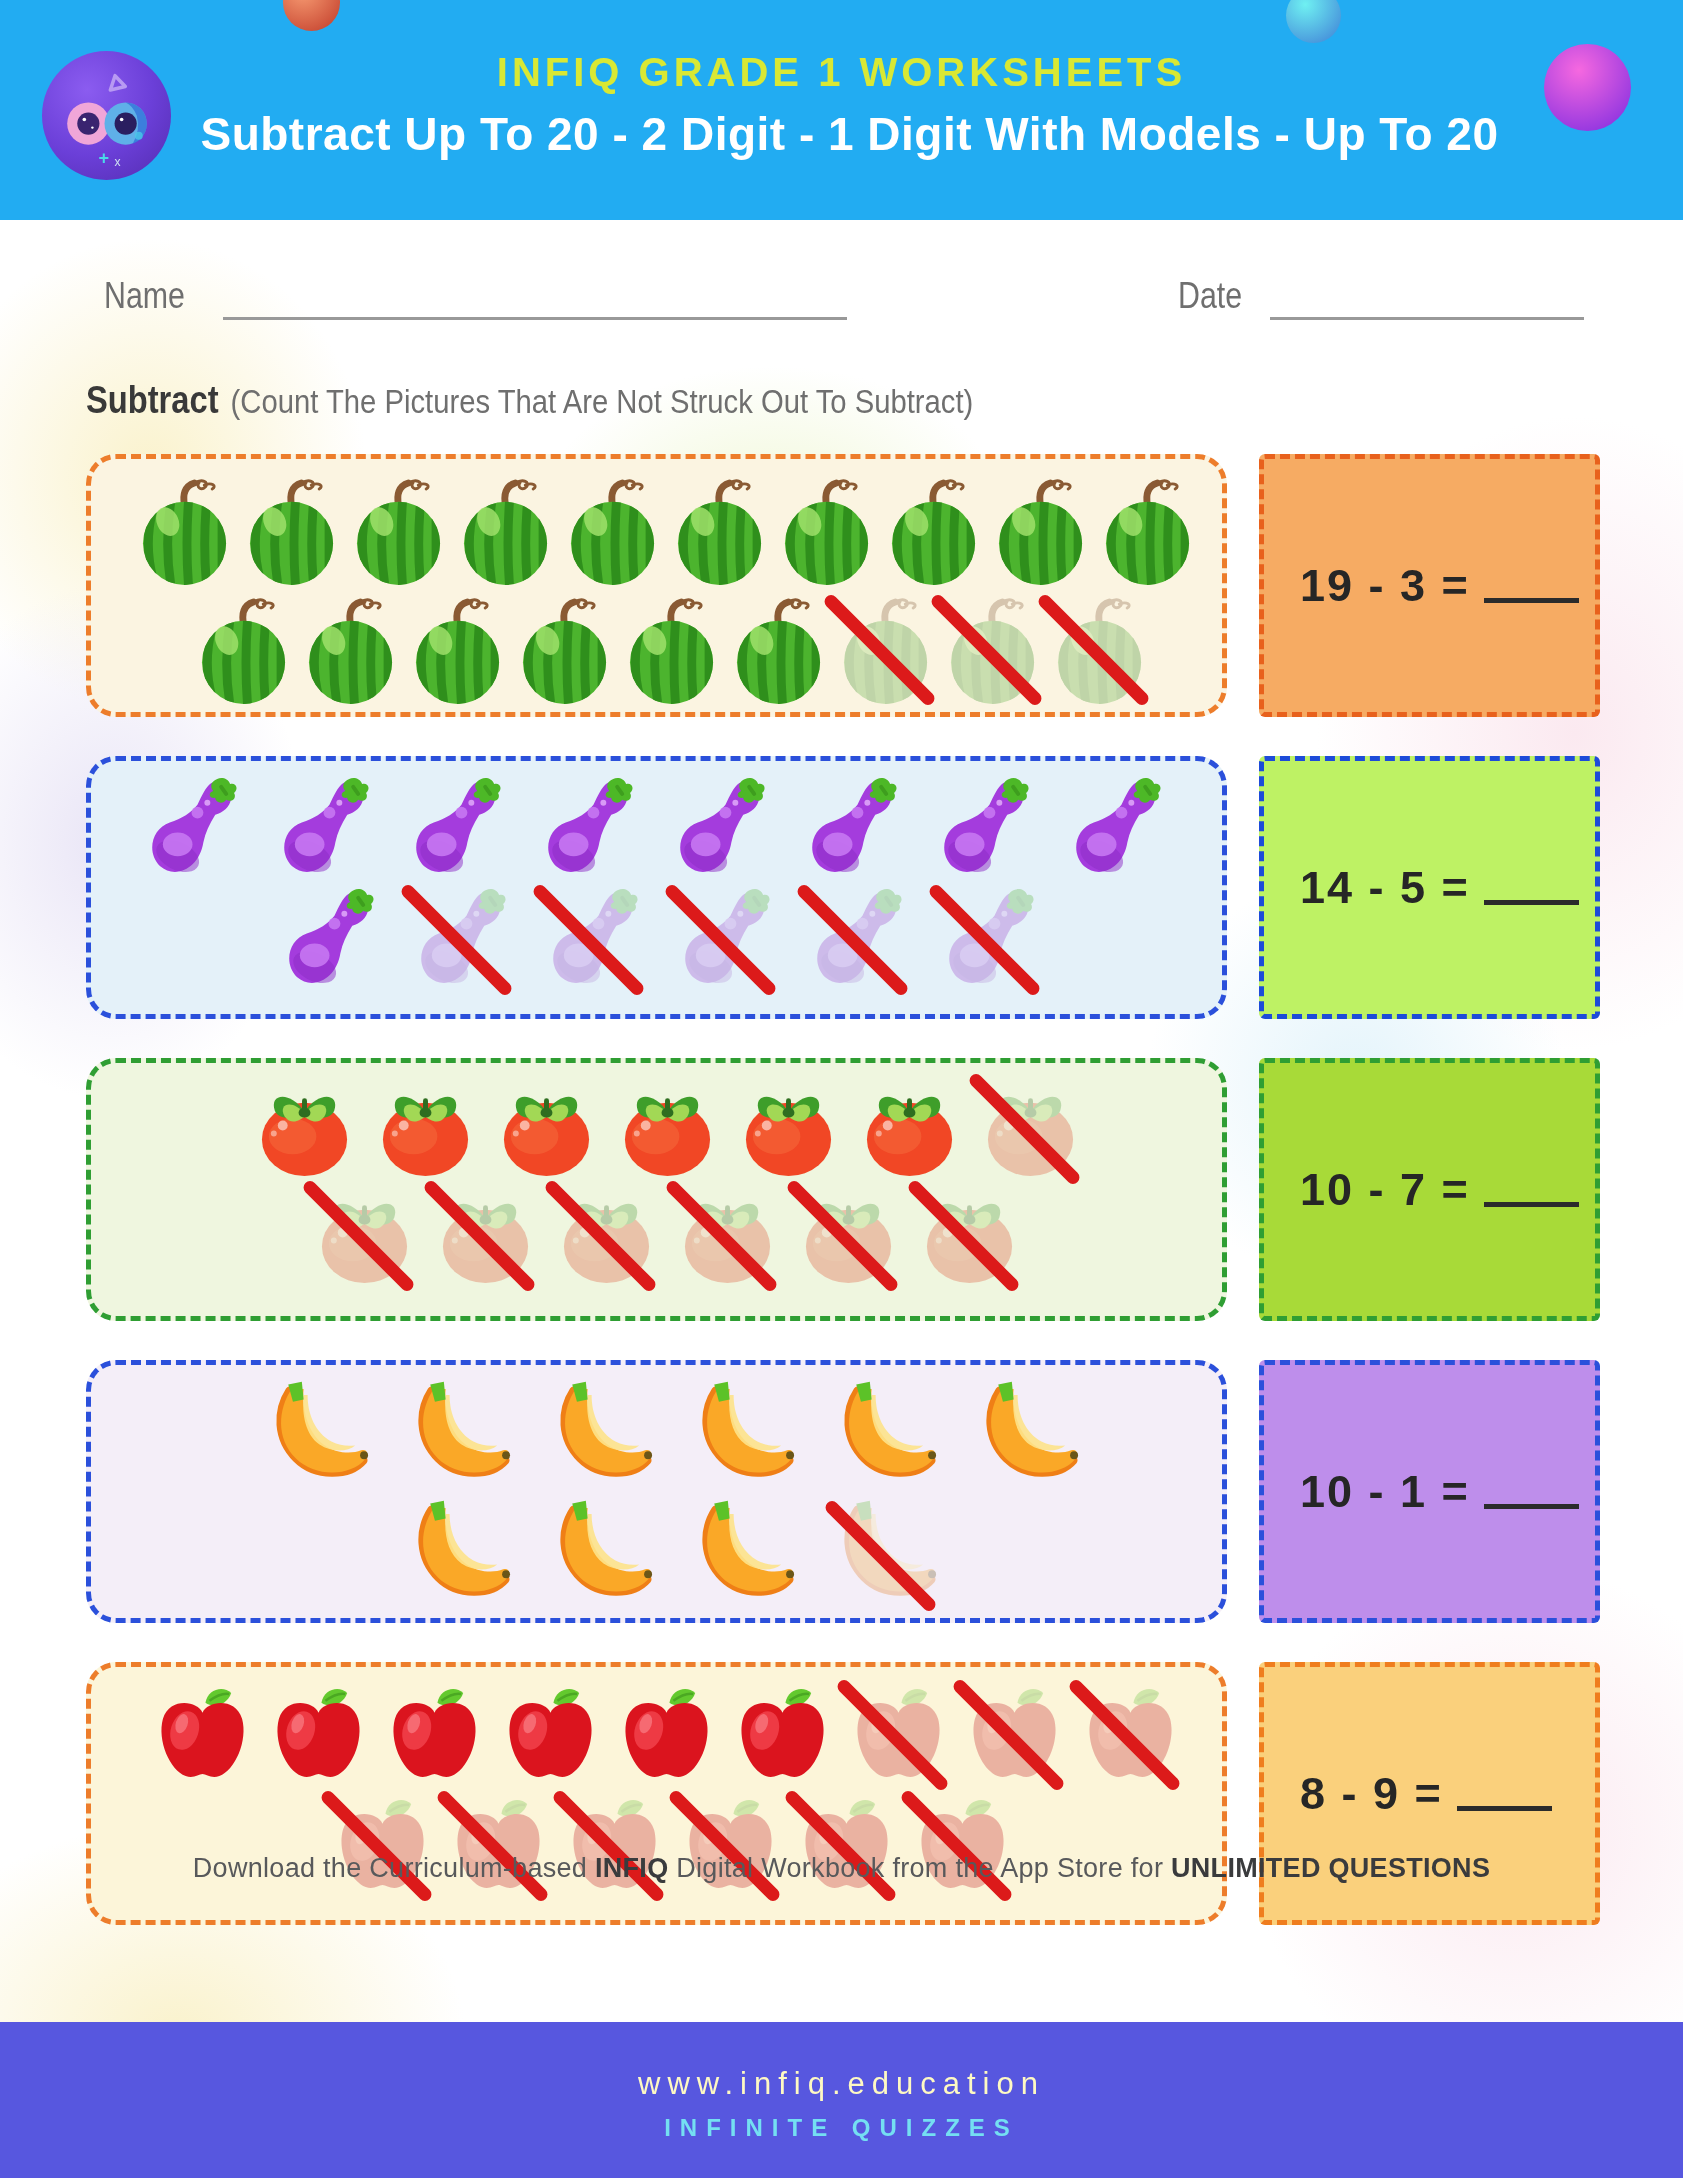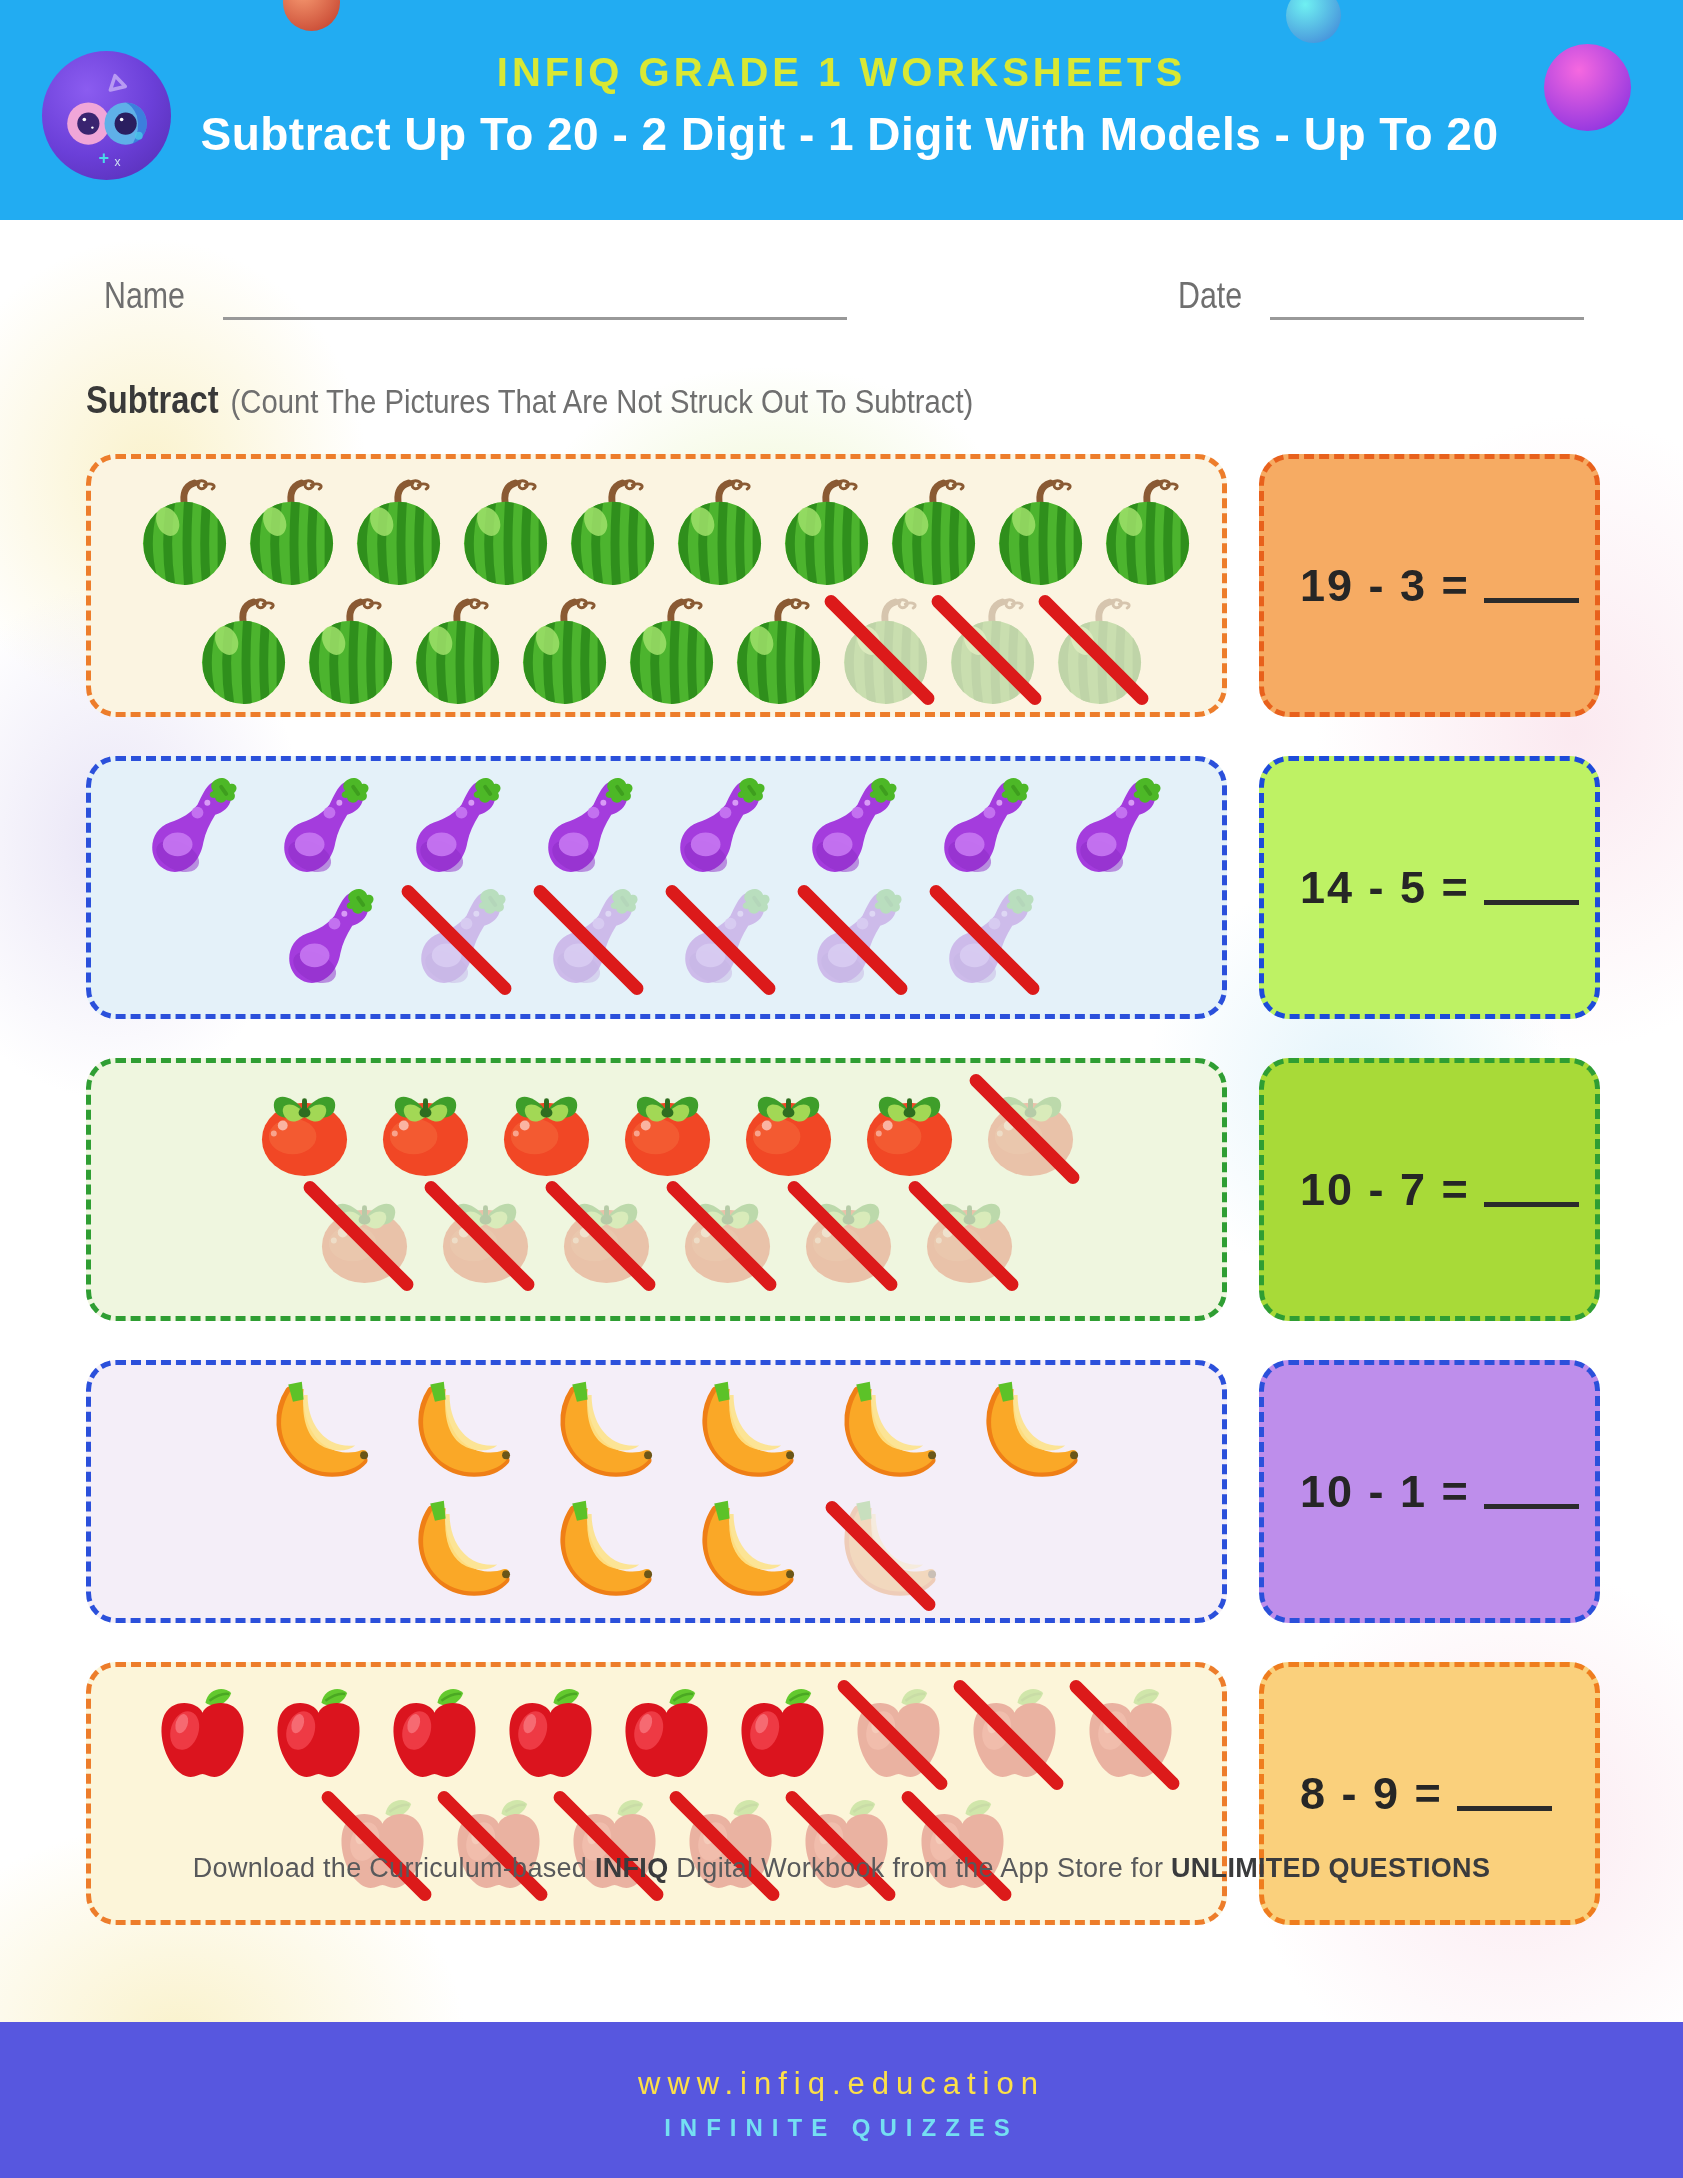--- a/index.html
+++ b/index.html
@@ -41,41 +41,41 @@
   .instr-note{font-size:34px;color:#6F6F6F;margin-left:14px;}
 
   
   #rows{position:absolute;left:86px;top:454px;width:1514px;}
   .problem-row{display:flex;gap:32px;margin-bottom:39px;height:263px;}
   .picture-box{box-sizing:border-box;width:1141px;height:263px;border:5px dashed #ED7D2B;
                border-radius:30px;padding-top:16px;position:relative;}
   .fruit-line{display:flex;align-items:flex-start;}
   .fruit-line.line2{margin-top:8px;}
   .answer-box{box-sizing:border-box;width:341px;height:263px;border:5px dashed #E8611C;
-              border-radius:30px;display:flex;align-items:center;padding-left:36px;}
+              border-radius:6px;display:flex;align-items:center;padding-left:36px;}
   .equation{font-size:45px;font-weight:bold;color:#262626;letter-spacing:2px;white-space:nowrap;}
   .answer-line{display:inline-block;width:95px;border-bottom:5px solid #2B2B2B;margin-left:14px;transform:translateY(15px);}
 
   .fruit{position:relative;display:inline-block;flex:0 0 auto;}
   .fruit svg.fsvg{width:100%;height:100%;display:block;}
   .fruit-watermelon{width:87px;height:111px;}
   .fruit-eggplant{width:91px;height:103px;}
   .fruit-persimmon{width:104px;height:99px;}
   .fruit-banana{width:109px;height:111px;}
   .fruit-apple{width:93px;height:103px;}
   .struck svg.fsvg{opacity:.3;filter:saturate(.85);}
   .strike{position:absolute;left:50%;top:50%;width:13px;height:150px;margin-left:-13px;margin-top:-75px;
           background:#DC1A1A;border-radius:8px;transform:rotate(-45deg);}
 
   
   .download-line{position:absolute;left:0;top:1853px;width:1683px;text-align:center;
                  font-size:27px;color:#58595B;letter-spacing:0.3px;}
   .download-line b{color:#3A3B3D;}
   .footer-bar{position:absolute;left:0;top:2022px;width:1683px;height:156px;background:#5757DF;text-align:center;}
-  .website{margin-top:44px;font-size:31px;color:#fde047;letter-spacing:7px;}
+  .website{margin-top:44px;font-size:31px;color:#fef9c3;letter-spacing:7px;}
   .tagline{margin-top:12px;font-size:24px;color:#74DFF2;letter-spacing:9px;font-weight:bold;}
 </style>
 </head>
 <body>
 
 <svg width="0" height="0" style="position:absolute" aria-hidden="true">
 <defs>
   <radialGradient id="logoGrad" cx="35%" cy="30%" r="85%">
     <stop offset="0%" stop-color="#8B5CF0"></stop>
         <stop offset="60%" stop-color="#6B3FD8"></stop>

